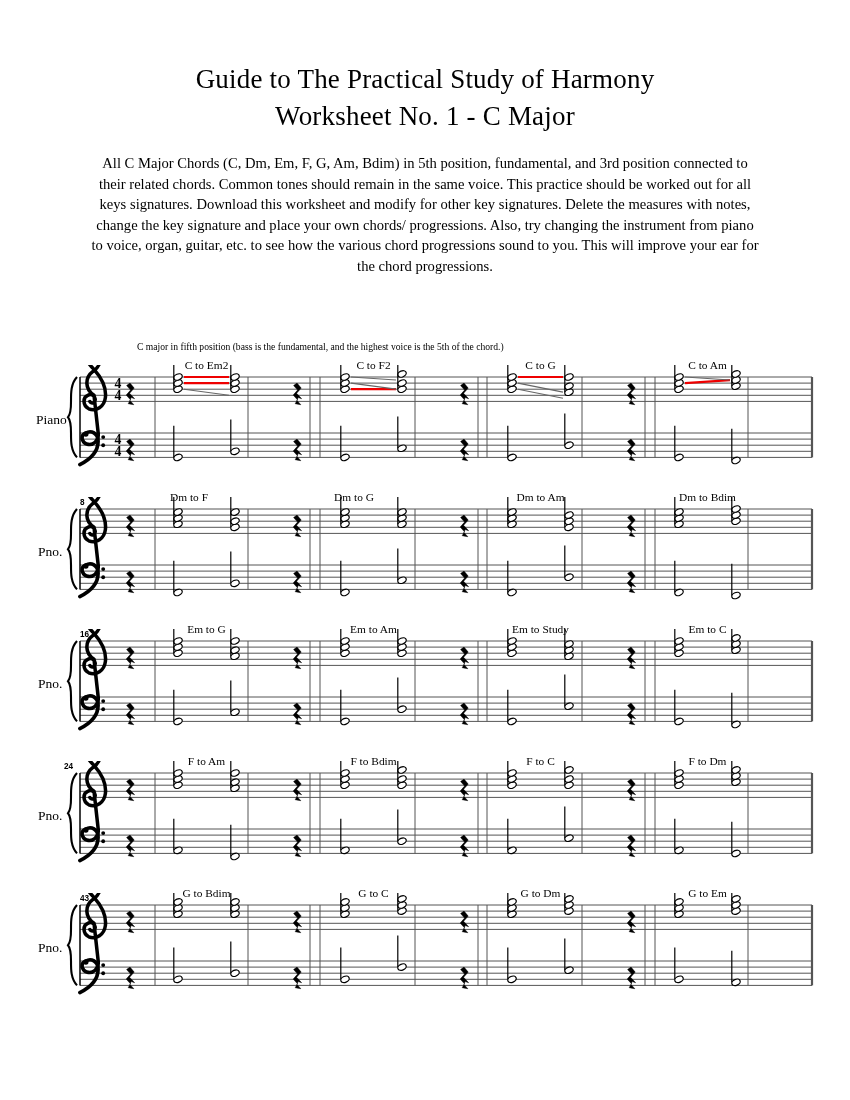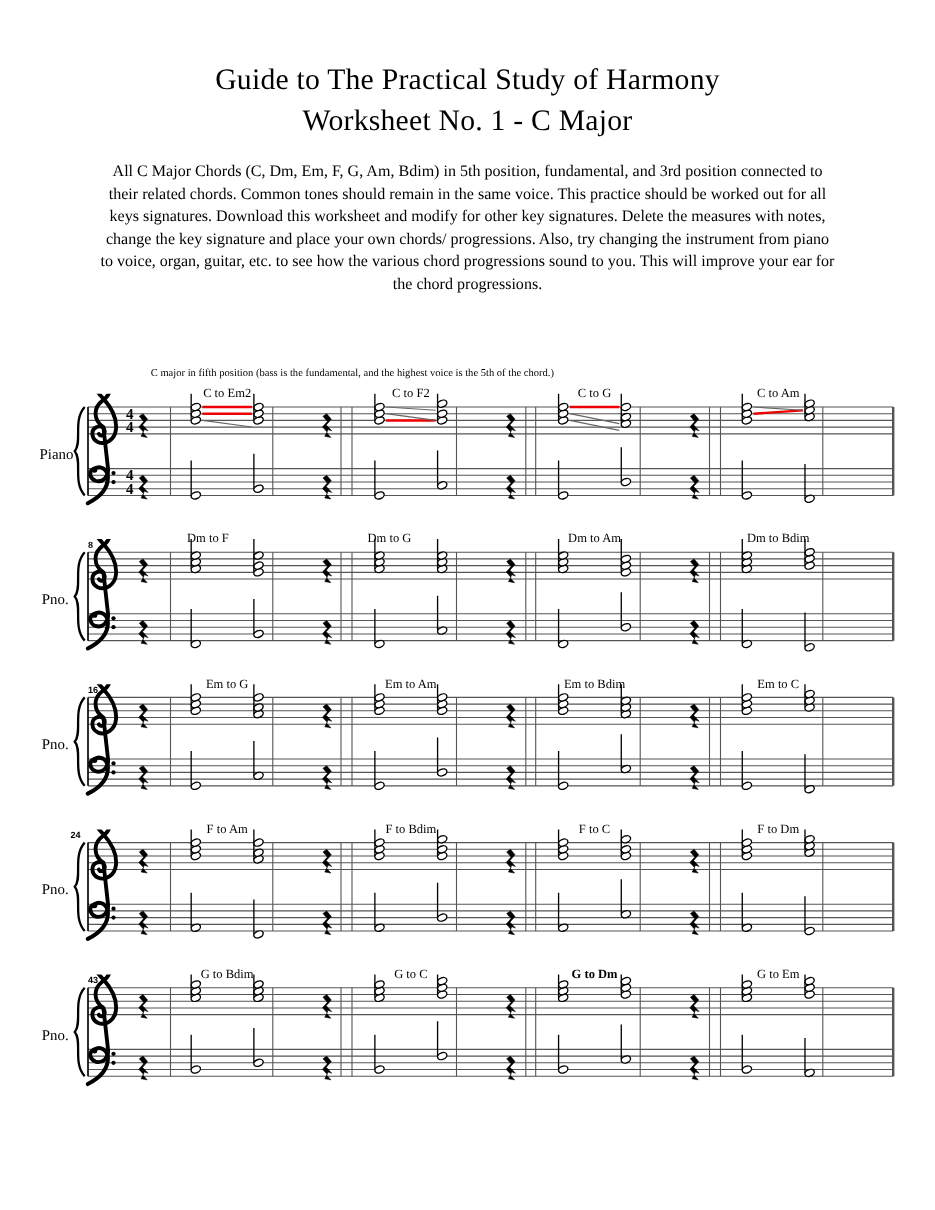--- a/index.html
+++ b/index.html
@@ -14,23 +14,22 @@
     color: #000000;
     position: relative;
     overflow: hidden;
   }
   .page {
     position: relative;
     width: 850px;
     height: 1100px;
   }
   .title-block {
-    padding-top: 22px;
+    padding-top: 61px;
     text-align: center;
-    margin-top: 32px;
   }
   .doc-title-line {
     font-size: 27px;
     line-height: 37px;
     font-weight: normal;
     letter-spacing: 0.2px;
   }
   .intro-para {
     margin: 18px auto 0 auto;
     width: 672px;
@@ -584,21 +583,21 @@
           <line x1="674.8" y1="92.39999999999999" x2="674.8" y2="60.67999999999999" stroke="#000000" stroke-width="1.2"></line>
           <g transform="translate(736,95.44999999999999) rotate(-22)">
             <ellipse cx="0" cy="0" rx="4.4" ry="3" fill="#ffffff" stroke="#000000" stroke-width="1.25"></ellipse>
           </g>
           <line x1="731.8" y1="95.44999999999999" x2="731.8" y2="63.72999999999999" stroke="#000000" stroke-width="1.2"></line>
         </svg>
         <div class="inst-label" style="left: 38px; top: 48px;">Pno.</div>
         <div class="meas-num" style="left: 80px; top: 1px;">16</div>
         <div class="chord-label" style="left: 206.5px; top: -6px;">Em to G</div>
         <div class="chord-label" style="left: 373.5px; top: -6px;">Em to Am</div>
-        <div class="chord-label" style="left: 540.5px; top: -6px;">Em to Bdim</div>
+        <div class="chord-label" style="left: 540.5px; top: -6px;">Em to Study</div>
         <div class="chord-label" style="left: 707.5px; top: -6px;">Em to C</div>
       </div>
       <div class="system">
         <svg width="850" height="132">
           <line x1="80" y1="12" x2="812" y2="12" stroke="#555555" stroke-width="1"></line>
           <line x1="80" y1="18.1" x2="812" y2="18.1" stroke="#555555" stroke-width="1"></line>
           <line x1="80" y1="24.2" x2="812" y2="24.2" stroke="#555555" stroke-width="1"></line>
           <line x1="80" y1="30.299999999999997" x2="812" y2="30.299999999999997" stroke="#555555" stroke-width="1"></line>
           <line x1="80" y1="36.4" x2="812" y2="36.4" stroke="#555555" stroke-width="1"></line>
           <line x1="80" y1="68" x2="812" y2="68" stroke="#555555" stroke-width="1"></line>
@@ -910,18 +909,18 @@
           <line x1="674.8" y1="86.3" x2="674.8" y2="54.58" stroke="#000000" stroke-width="1.2"></line>
           <g transform="translate(736,89.35) rotate(-22)">
             <ellipse cx="0" cy="0" rx="4.4" ry="3" fill="#ffffff" stroke="#000000" stroke-width="1.25"></ellipse>
           </g>
           <line x1="731.8" y1="89.35" x2="731.8" y2="57.629999999999995" stroke="#000000" stroke-width="1.2"></line>
         </svg>
         <div class="inst-label" style="left: 38px; top: 48px;">Pno.</div>
         <div class="meas-num" style="left: 80px; top: 1px;">43</div>
         <div class="chord-label" style="left: 206.5px; top: -6px;">G to Bdim</div>
         <div class="chord-label" style="left: 373.5px; top: -6px;">G to C</div>
-        <div class="chord-label" style="left: 540.5px; top: -6px; font-weight: bold;">G to Dm</div>
+        <div class="chord-label" style="left: 540.5px; top: -6px;">G to Dm</div>
         <div class="chord-label" style="left: 707.5px; top: -6px;">G to Em</div>
       </div>
     </div>
 
 </div>
 
 </body></html>

